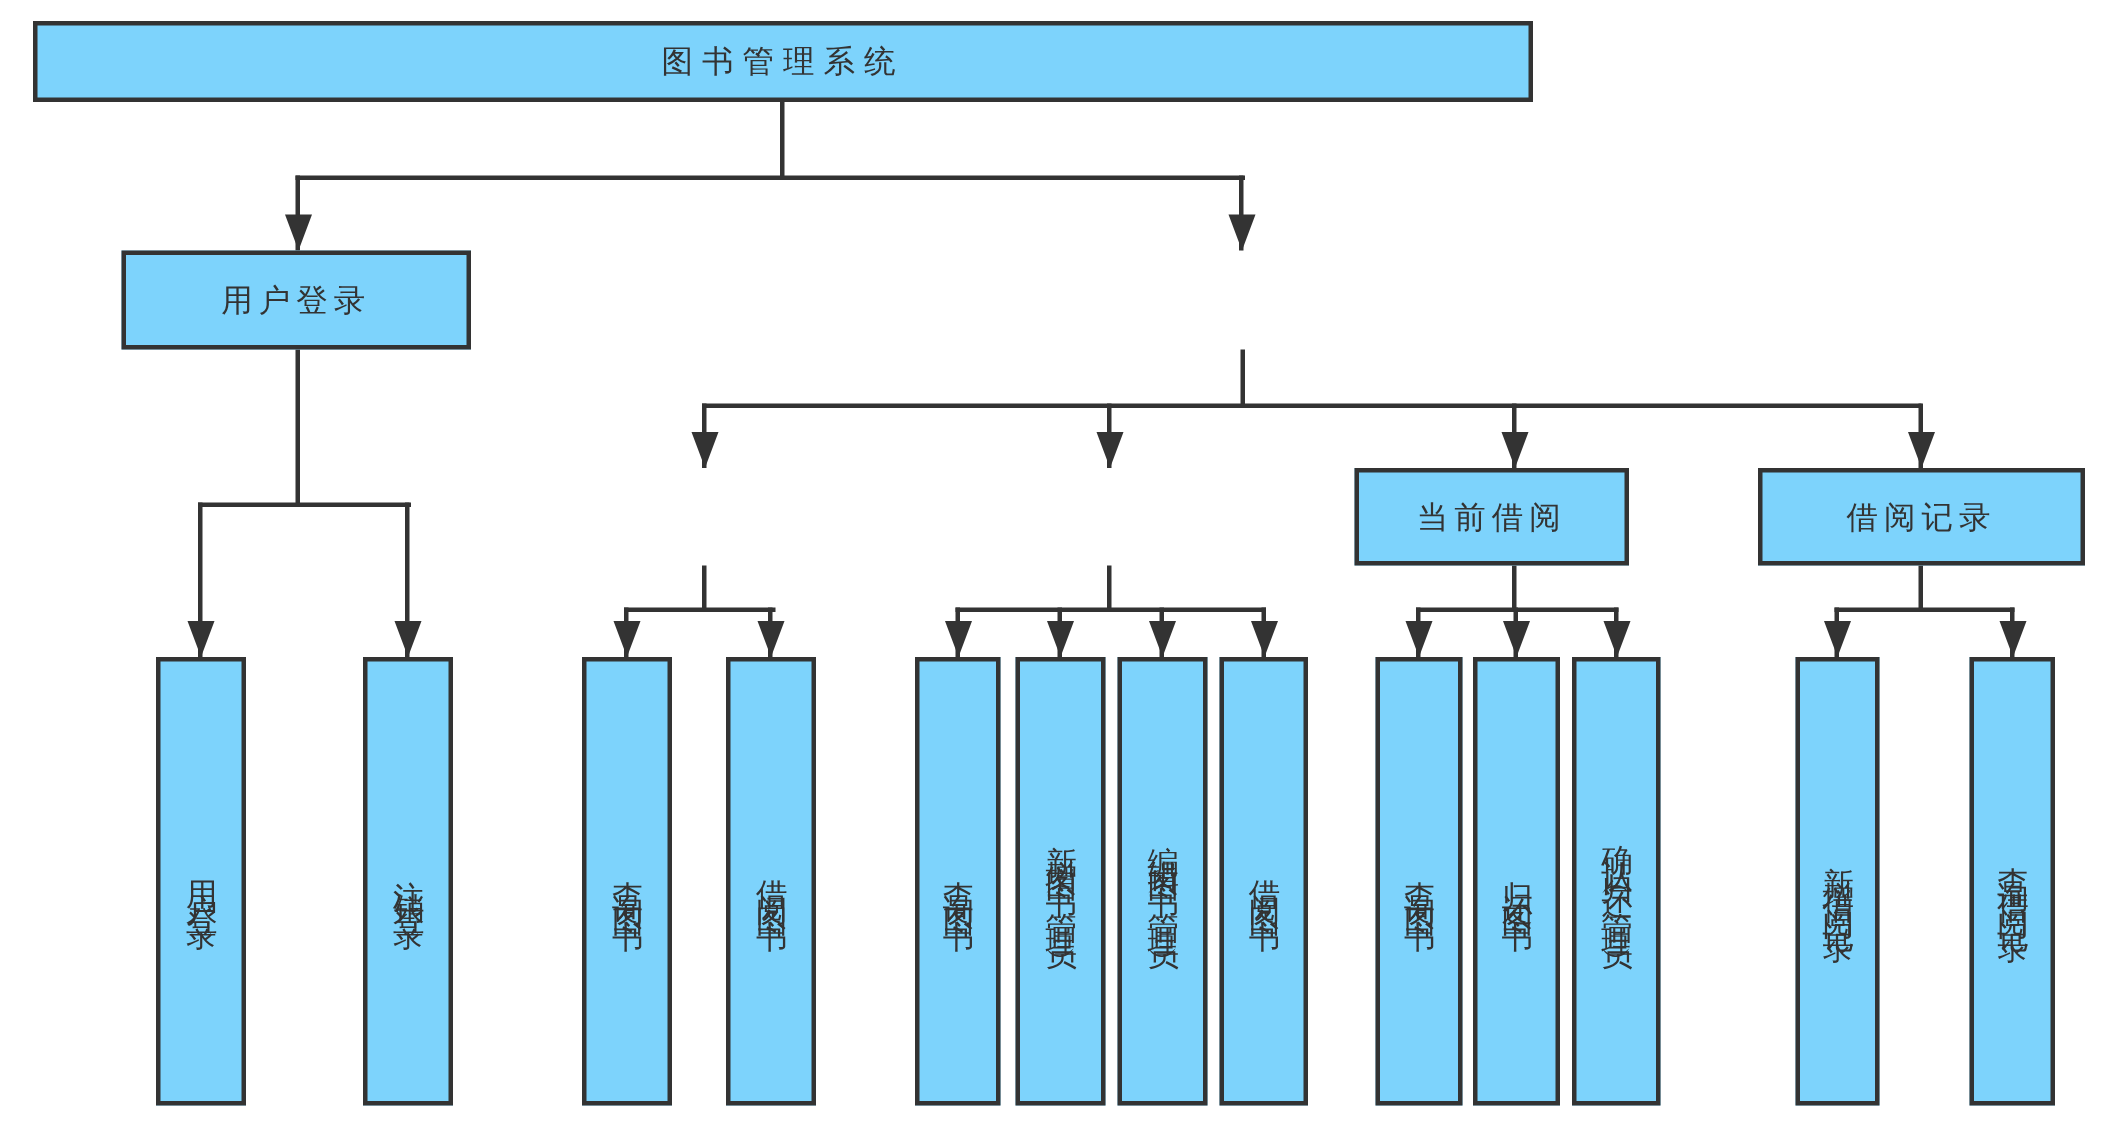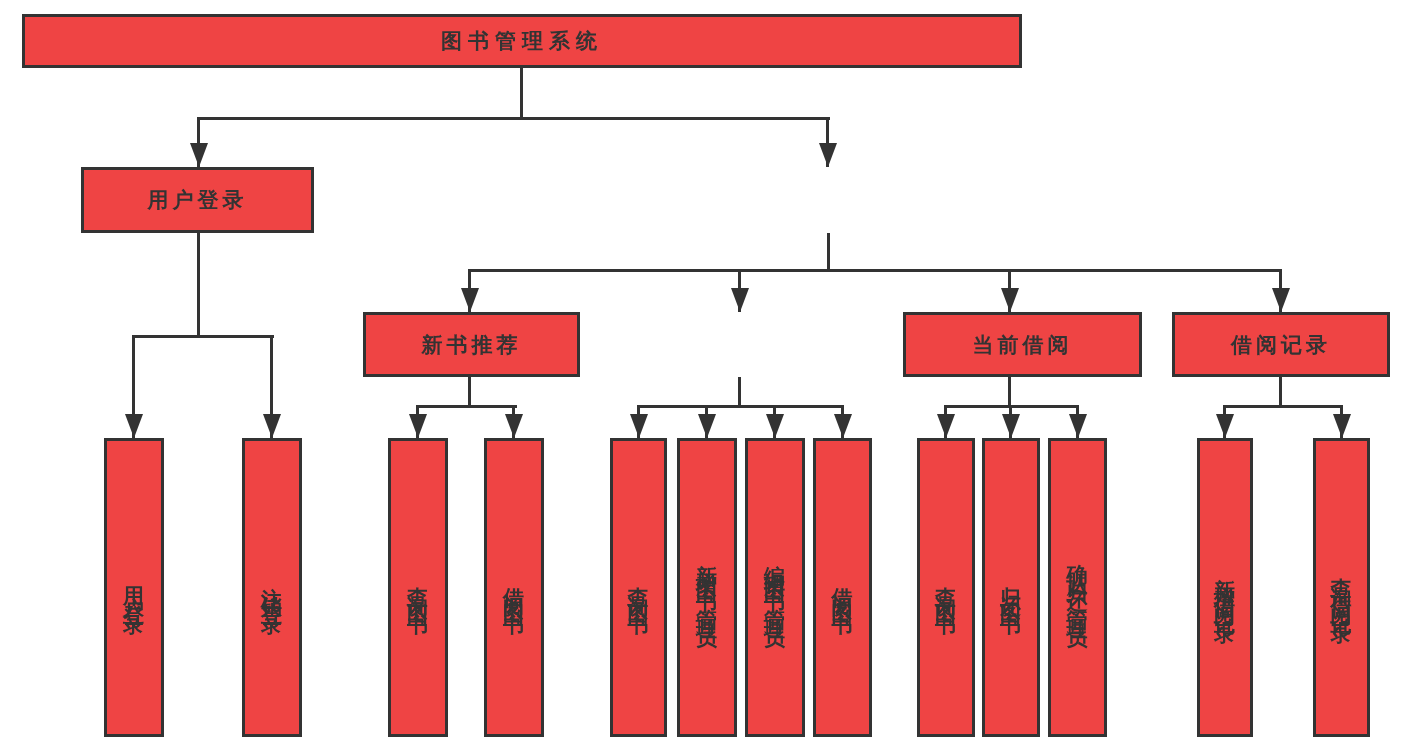--- a/index.html
+++ b/index.html
@@ -1,22 +1,22 @@
 <!DOCTYPE html>
 <html><head>
 <meta charset="utf-8">
 <style>
   html,body{margin:0;padding:0;background:#fff;}
   .canvas{
     position:relative;width:1405px;height:747px;background:#fff;overflow:hidden;
     font-family:"Liberation Sans",sans-serif;color:#333;
   }
   .box{
-    position:absolute;box-sizing:border-box;border:3px solid #333;background:#ef4444;
-    display:flex;align-items:center;justify-content:center;z-index:2;font-weight:bold;
+    position:absolute;box-sizing:border-box;border:3px solid #333;background:#7dd3fc;
+    display:flex;align-items:center;justify-content:center;z-index:2;
   }
   .box.h span{font-size:21px;letter-spacing:4px;white-space:nowrap;}
   .box.root span{letter-spacing:6px;}
   .box.v span{
     writing-mode:vertical-rl;text-orientation:mixed;
     font-size:21px;letter-spacing:9px;line-height:1;white-space:nowrap;
   }
   .line{position:absolute;background:#333;z-index:1;}
   .arrow{position:absolute;width:3px;background:#333;z-index:1;}
   .arrow::after{
@@ -36,26 +36,23 @@
 
   <div class="box h root" style="left:22px;top:14px;width:1000px;height:54px">
     <span>图书管理系统</span>
   </div>
 
   <div class="box h" style="left:81px;top:167px;width:233px;height:66px">
     <span>用户登录</span>
   </div>
 
 
-  <div class="box h" style="left:363px;top:312px;width:217px;height:65px">
-    <span>新书推荐</span>
-  </div>
 
 
-  <div class="box h" style="left:903px;top:312px;width:239px;height:65px">
+  <div class="box h" style="left:903px;top:312px;width:183px;height:65px">
     <span>当前借阅</span>
   </div>
 
   <div class="box h" style="left:1172px;top:312px;width:218px;height:65px">
     <span>借阅记录</span>
   </div>
 
   <div class="box v" style="left:104px;top:438px;width:60px;height:299px">
     <span>用户登录</span>
   </div>

